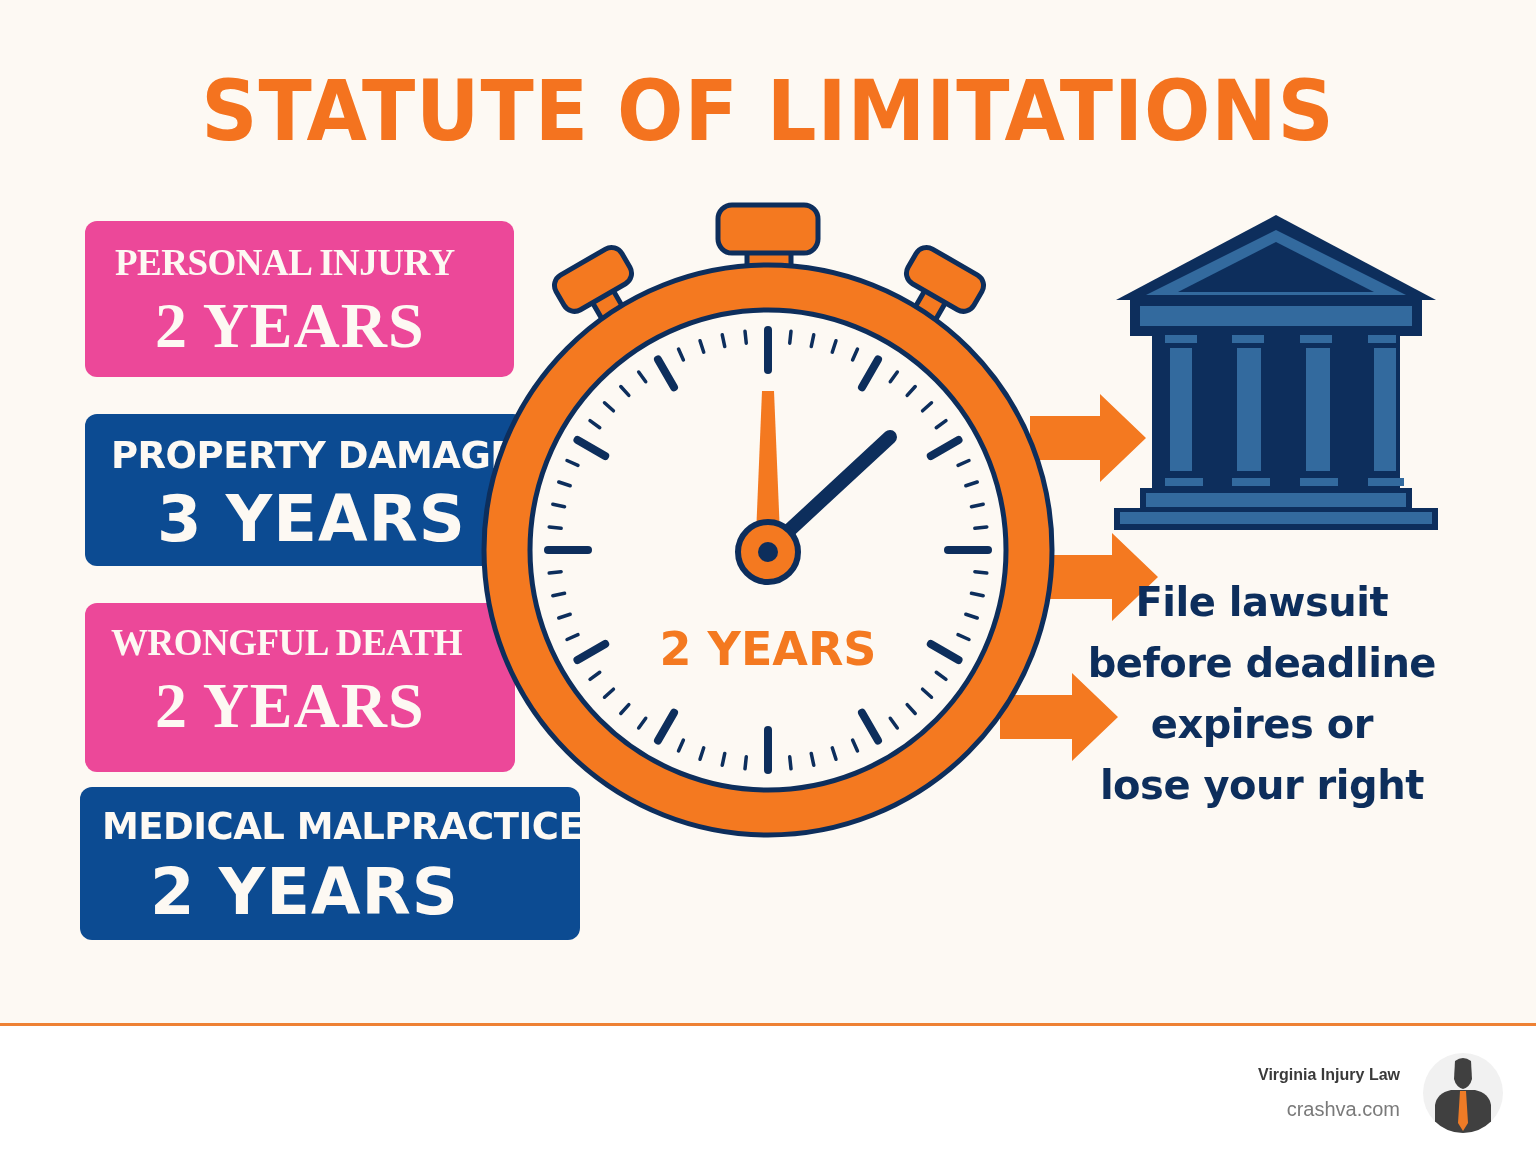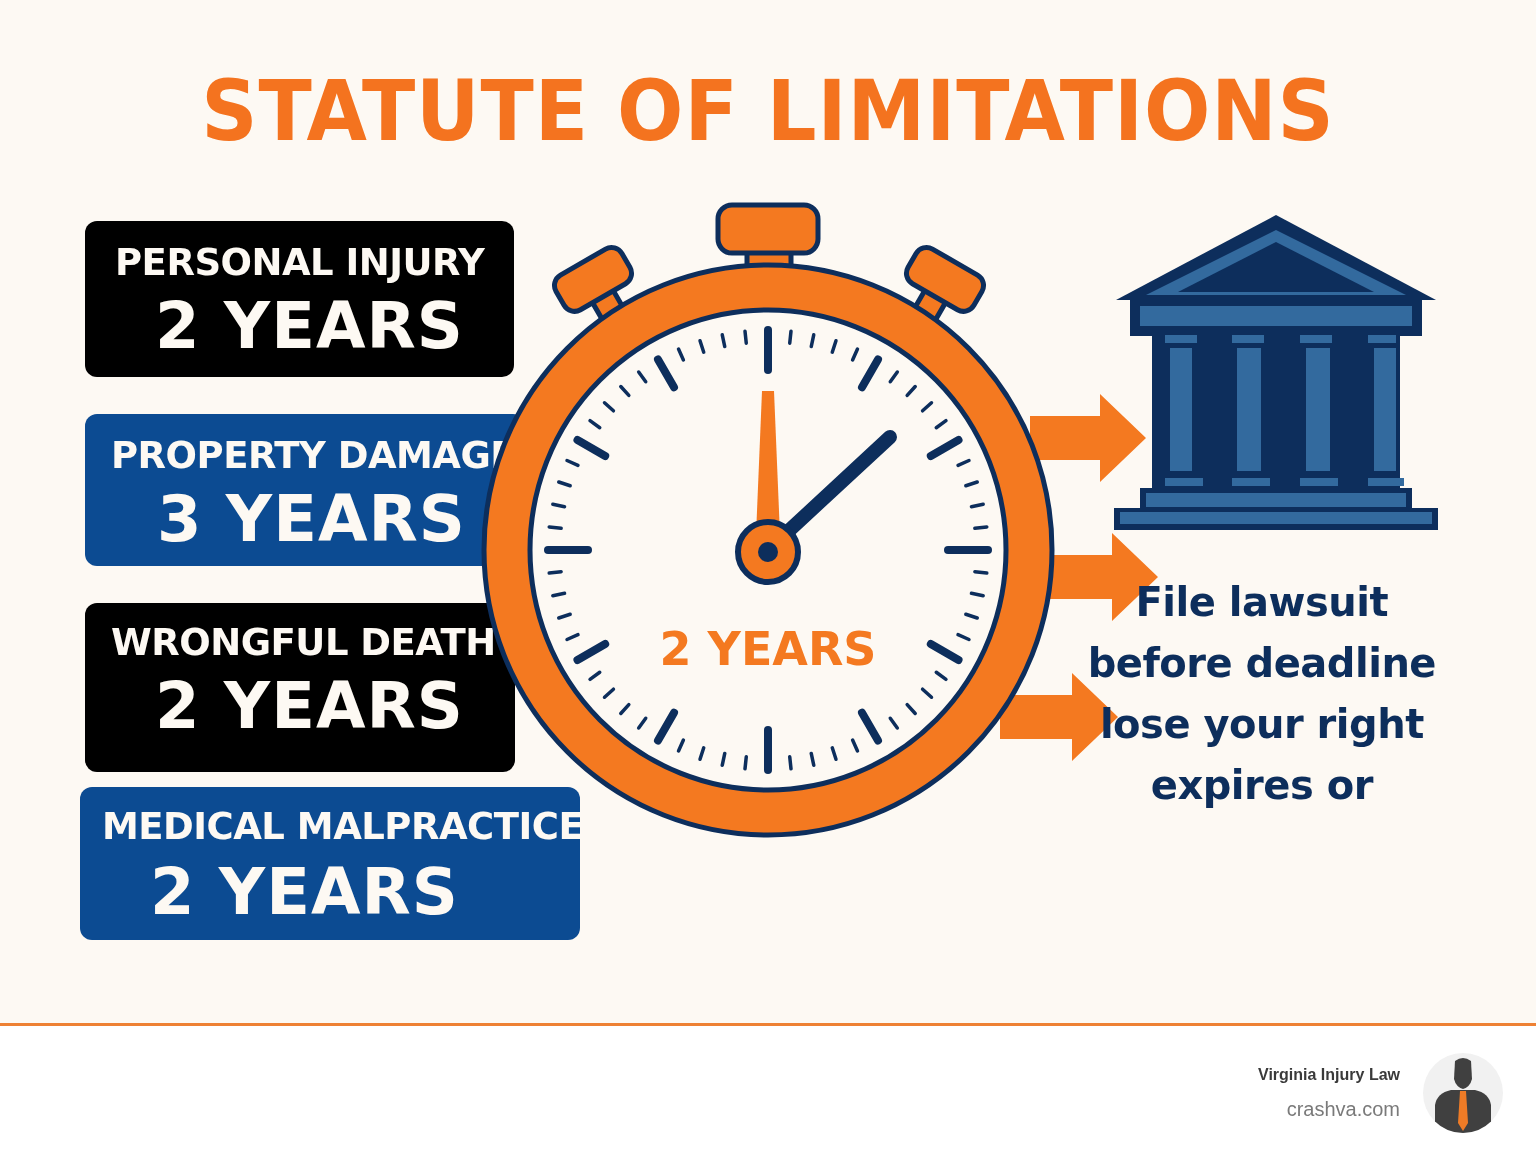--- a/index.html
+++ b/index.html
@@ -14,21 +14,21 @@
     font-size: 84px; letter-spacing: 1px; color: #f4731f;
     transform: scaleX(0.93);
   }
   .card {
     position: absolute; border-radius: 12px; color: #fdf9f3;
     font-family: "DejaVu Sans", sans-serif; font-weight: bold;
     box-sizing: border-box;
   }
   .card .label { position: absolute; left: 0; width: 100%; font-size: 37px; letter-spacing: -0.5px; white-space: nowrap; }
   .card .value { position: absolute; left: 0; width: 100%; font-size: 64px; letter-spacing: 1px; white-space: nowrap; }
-  .teal { background: #000000; }
+  .teal { background: #ec4899; font-family: Liberation Serif, serif; }
   .blue { background: #0c4b92; }
   .right-text {
     position: absolute; right: 100px; top: 572px; text-align: center;
     color: #0d2e5c; font-family: "DejaVu Sans", sans-serif; font-weight: bold;
     font-size: 40px; line-height: 61px; letter-spacing: -0.5px;
   }
   .footer-line { position: absolute; left: 0; top: 1023px; width: 1536px; height: 3px; background: #ee8134; }
   .footer { position: absolute; left: 0; top: 1026px; width: 1536px; height: 128px; background: #ffffff; }
   .brand-name { position: absolute; right: 136px; top: 1066px; font-family: "Liberation Sans", sans-serif; font-weight: bold; font-size: 16px; color: #3a3a3a; }
   .brand-url { position: absolute; right: 136px; top: 1098px; font-family: "Liberation Sans", sans-serif; font-size: 20px; color: #7a7a7a; }
@@ -171,22 +171,22 @@
   <rect x="258" y="268" width="36" height="8" fill="#336a9e"></rect>
   <rect x="30" y="278" width="272" height="24" fill="#0d2e5c"></rect>
   <rect x="36" y="283" width="260" height="14" fill="#336a9e"></rect>
   <rect x="4" y="298" width="324" height="22" fill="#0d2e5c"></rect>
   <rect x="10" y="302" width="312" height="12" fill="#336a9e"></rect>
 </svg>
 
 <div class="right-text">
   <div>File lawsuit</div>
   <div>before deadline</div>
+  <div>expires or</div>
   <div>lose your right</div>
-  <div>expires or</div>
 </div>
 
 <div class="footer-line"></div>
 <div class="footer"></div>
 <div class="brand-name">Virginia Injury Law</div>
 <div class="brand-url">crashva.com</div>
 <div class="avatar">
   <svg width="80" height="80" viewBox="0 0 80 80" style="left:0;top:0;">
     <path d="M32 8 Q40 2 48 8 L49 26 Q47 34 40 36 Q33 34 31 26 Z" fill="#404040"></path>
     <path d="M12 80 L12 52 Q14 40 28 37 L52 37 Q66 40 68 52 L68 80 Z" fill="#404040"></path>

